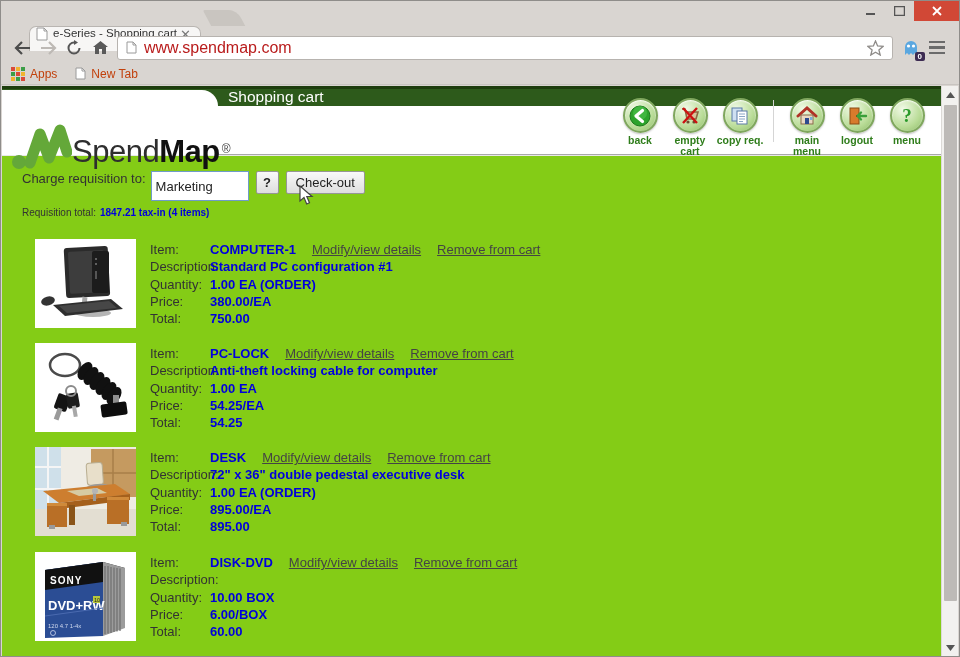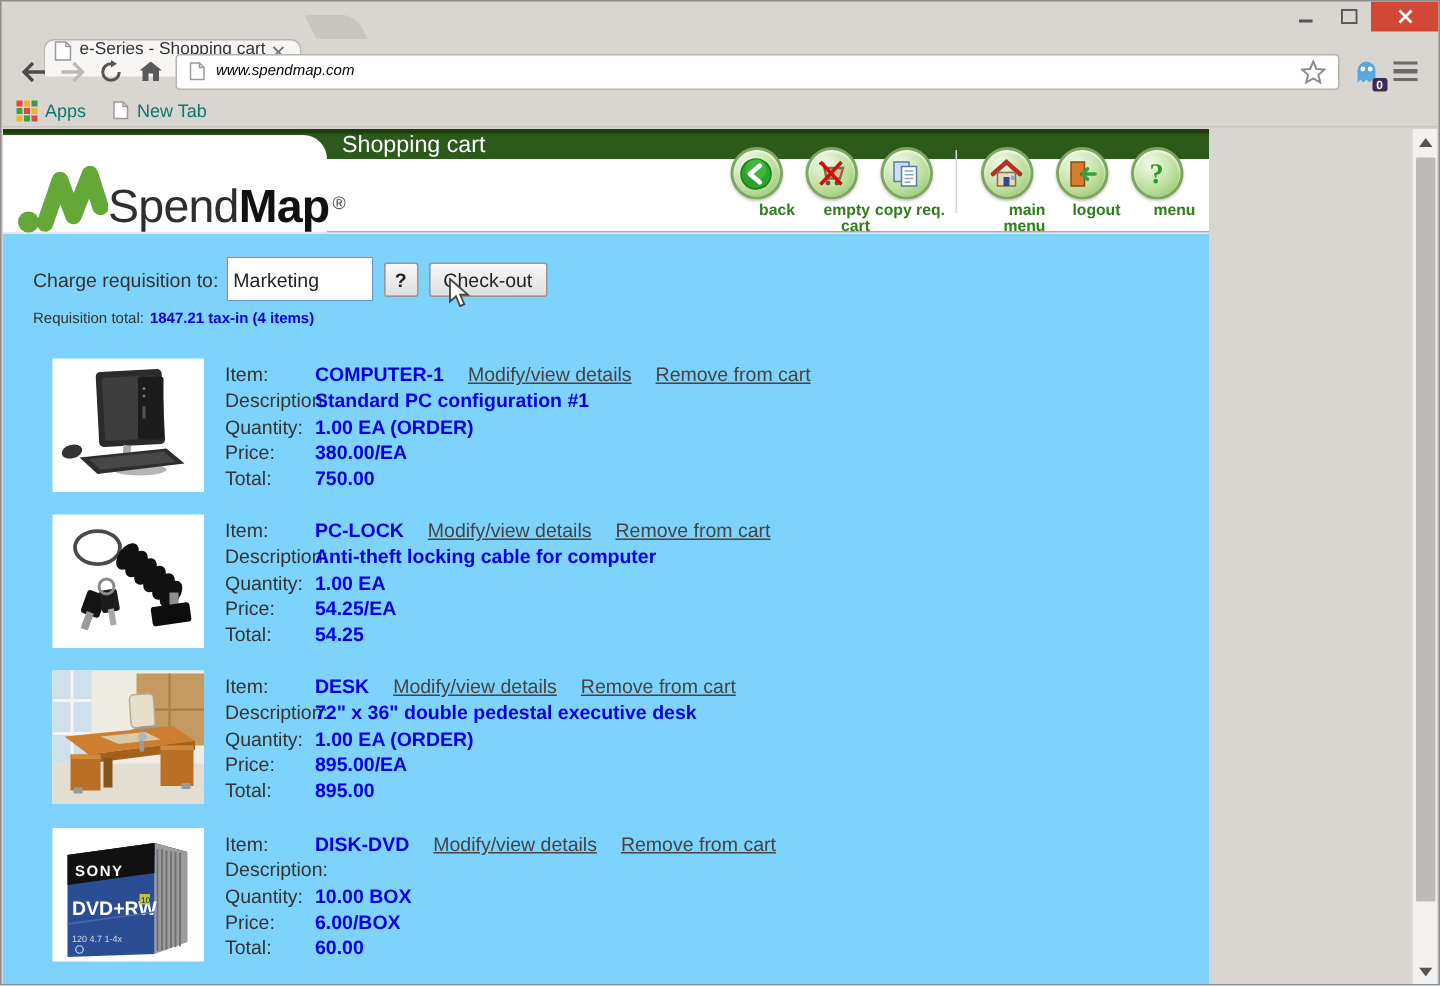--- a/index.html
+++ b/index.html
@@ -14,52 +14,52 @@
   .newtab-btn { position:absolute; left:206px; top:9px; width:34px; height:16px; background:#c9c5c0; border-radius:2px 8px 0 0; transform:skewX(28deg); }
   .wincontrols { position:absolute; top:0; right:0; display:flex; }
   .wc { width:29px; height:20px; display:flex; align-items:center; justify-content:center; color:#555; }
   .wc.close { width:45px; background:#d14836; color:#fff; }
   .wc svg { display:block; }
 
   
   .addressbar { position:absolute; top:31px; left:0; right:0; height:31px; display:flex; align-items:center; padding:0 8px; }
   .navbtn { width:26px; height:24px; display:flex; align-items:center; justify-content:center; }
   .urlbox { flex:1; height:24px; background:#fff; border:1px solid #b7b3af; border-radius:3px; display:flex; align-items:center; padding:0 8px; margin:0 6px 0 4px; }
-  .urltext { font-size:10px; color:#000000; flex:1; margin-left:7px;font-style:italic; }
+  .urltext { font-size:16px; color:#b91c1c; flex:1; margin-left:7px; }
   .extbtn { position:relative; width:24px; height:24px; display:flex; align-items:center; justify-content:center; }
   .extbadge { position:absolute; right:-2px; bottom:-1px; background:#3d2b52; color:#fff; font-size:8px; padding:0 3px; border-radius:2px; font-weight:bold; }
   .menubtn { width:28px; height:24px; display:flex; flex-direction:column; justify-content:center; gap:3px; align-items:center; }
   .menubtn i { display:block; width:16px; height:2.5px; background:#6b6b6b; }
 
   
   .bookmarksbar { position:absolute; top:62px; left:0; right:0; height:22px; display:flex; align-items:center; padding:0 10px; gap:18px; border-bottom:1px solid #c8c4c0; }
-  .bm { display:flex; align-items:center; gap:5px; font-size:12px; color:#0f766e; }
+  .bm { display:flex; align-items:center; gap:5px; font-size:12px; color:#c2410c; }
   .appsgrid { display:grid; grid-template-columns:repeat(3,4px); grid-gap:1px; }
   .appsgrid i { width:4px; height:4px; }
 
   
-  .page { position:absolute; top:85px; left:1px; width:804px; bottom:0; background:#7dd3fc; overflow:hidden; }
+  .page { position:absolute; top:85px; left:1px; width:940px; bottom:0; background:#84cc16; overflow:hidden; }
 
   
   .sm-header { position:absolute; top:0; left:0; right:0; height:69px; background:#fff; border-bottom:1px solid #a9a9a9; box-shadow:0 1px 0 #e8e8e8; }
   .greenbar { position:absolute; top:0; left:0; right:0; height:20px; background:#2d5a1b; border-top:3px solid #1d3d0d; }
   .pagetitle { position:absolute; top:2px; left:226px; color:#fff; font-size:15.5px; font-weight:500; }
   .logotab { position:absolute; top:4px; left:0; width:216px; height:65px; background:#fff; border-top-right-radius:16px; }
-  .logo { position:absolute; left:8px; top:14px; display:flex; align-items:flex-end; }
+  .logo { position:absolute; left:8px; top:28px; display:flex; align-items:flex-end; }
   .logotext { font-size:31px; color:#2e2e2e; letter-spacing:-0.5px; }
   .logotext b { color:#111; }
   .logoreg { font-size:12px; color:#444; margin:0 0 14px 2px; }
   .navbuttons { position:absolute; top:12px; right:10px; display:flex; align-items:flex-start; }
   .hbtn { width:50px; display:flex; flex-direction:column; align-items:center; margin-left:0; }
   .hbtn .circ { width:35px; height:35px; border-radius:50%; background:radial-gradient(circle at 35% 30%, #f2fae8, #b9dc97 60%, #8cba67); border:2px solid #7fa65e; box-shadow:inset 0 1px 2px #fff, 0 1px 2px rgba(0,0,0,.25); display:flex; align-items:center; justify-content:center; }
-  .hbtn .hlabel { margin-top:2px; font-size:10.5px; font-weight:bold; color:#2f7d1b; text-align:right; line-height:11px; width:52px; }
+  .hbtn .hlabel { margin-top:2px; font-size:10.5px; font-weight:bold; color:#2f7d1b; text-align:center; line-height:11px; width:52px; }
   .hsep { width:1px; height:42px; background:#d5d5d5; margin:2px 8px 0 8px; }
 
   
-  .chargebar { position:absolute; top:85px; left:20px; display:flex; align-items:center; font-size:13px; color:#333; }
+  .chargebar { position:absolute; top:85px; left:20px; display:flex; align-items:flex-start; font-size:13px; color:#333; }
   .charge-input { width:98px; height:21px; border:1px solid #6f9bc9; font-size:13px; padding:14px 4px; margin-left:5px; font-family:"Liberation Sans",sans-serif; color:#222; }
   .graybtn { height:23px; margin-left:7px; background:linear-gradient(#f9f9f9,#dedede); border:1px solid #969696; border-radius:2px; font-size:13px; color:#222; padding:0 9px; font-family:"Liberation Sans",sans-serif; }
   .qbtn { width:23px; padding:0; font-weight:bold; }
   .totalline { position:absolute; top:121px; left:20px; font-size:10px; color:#333; }
   .totalline b { color:#0000dd; margin-left:4px; }
 
   
   .item { position:absolute; left:33px; display:flex; }
   .item-img { width:101px; height:89px; background:#fff; flex:none; }
   .item-fields { margin-left:14px; padding-top:2px; }

